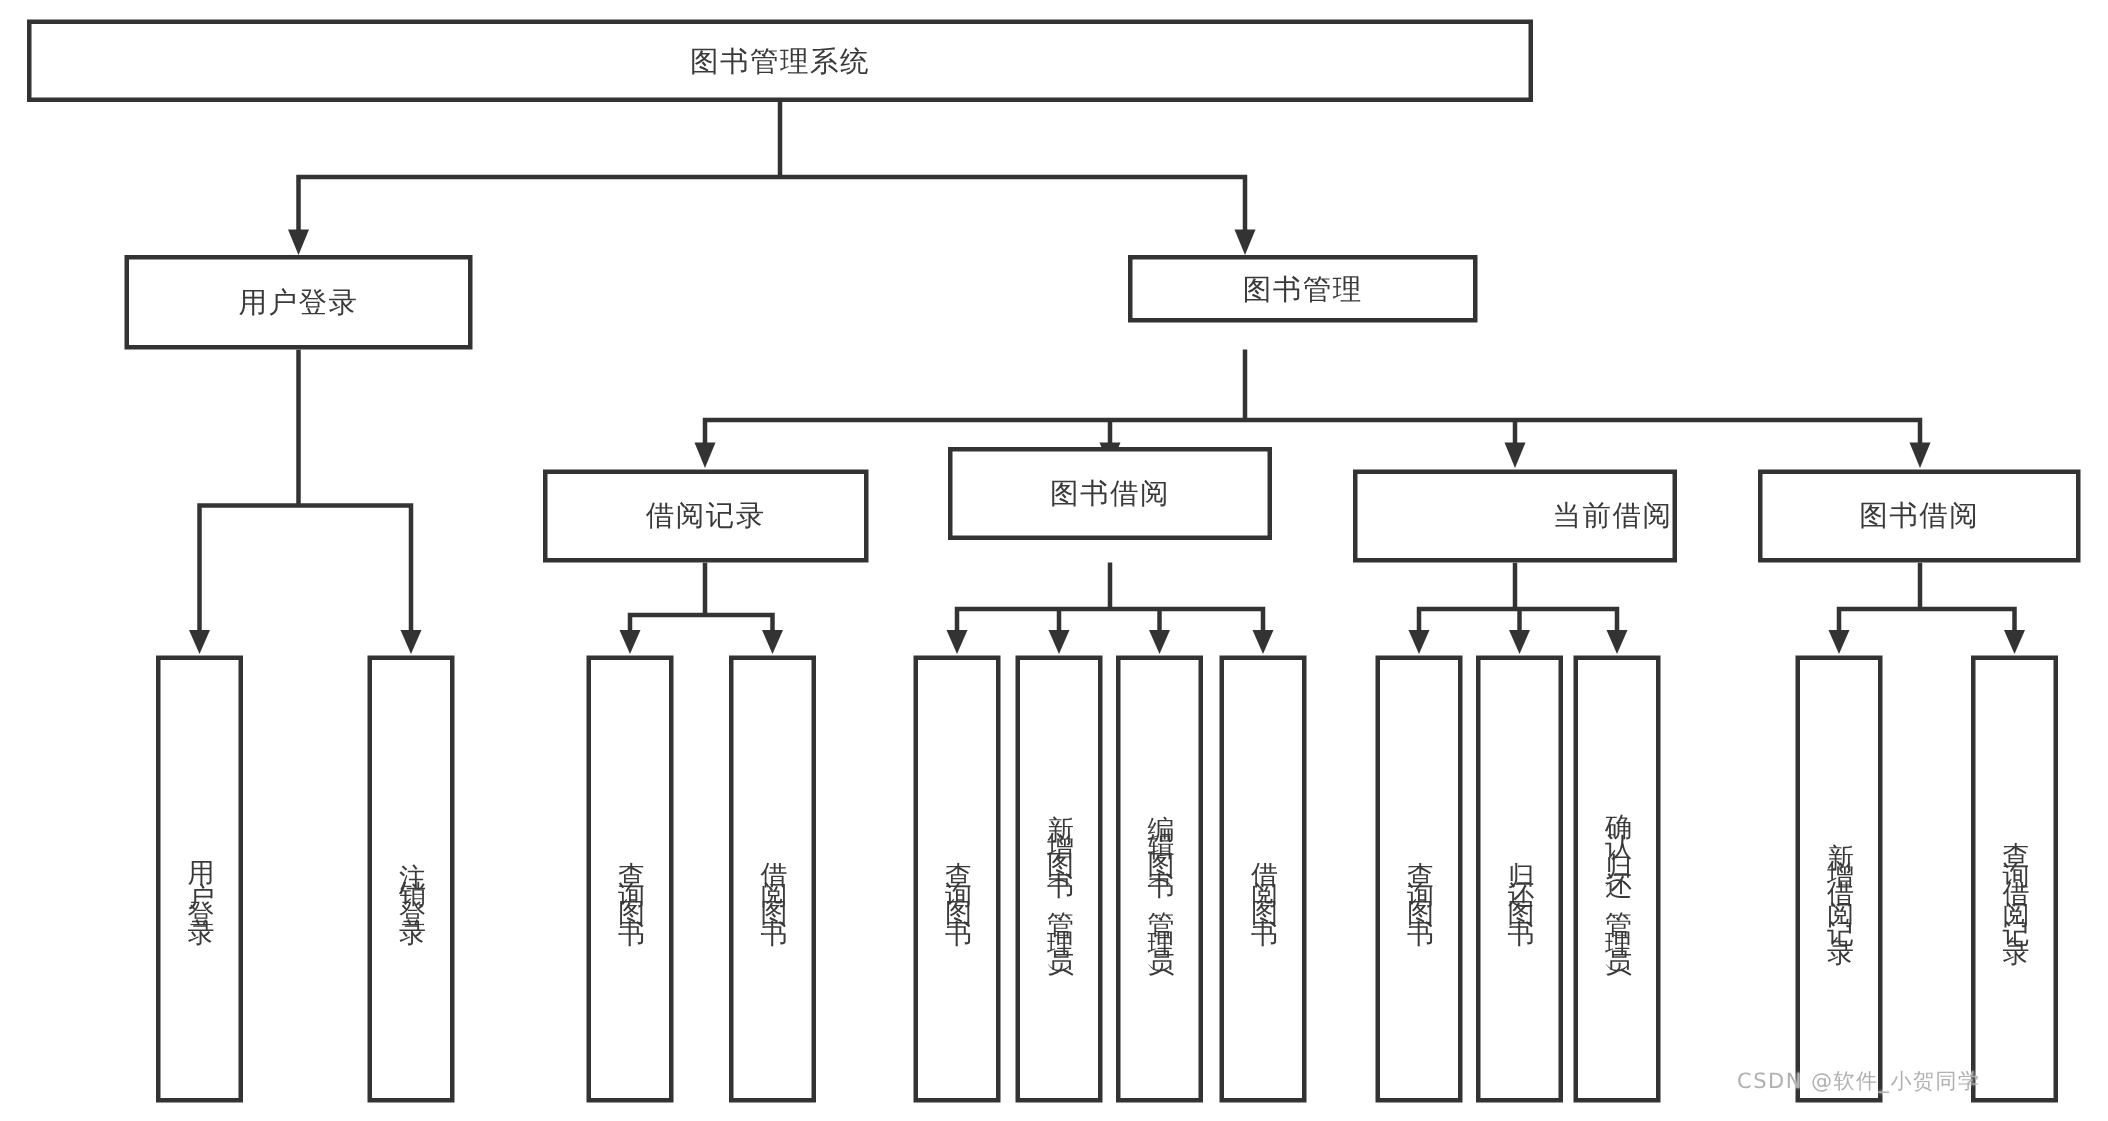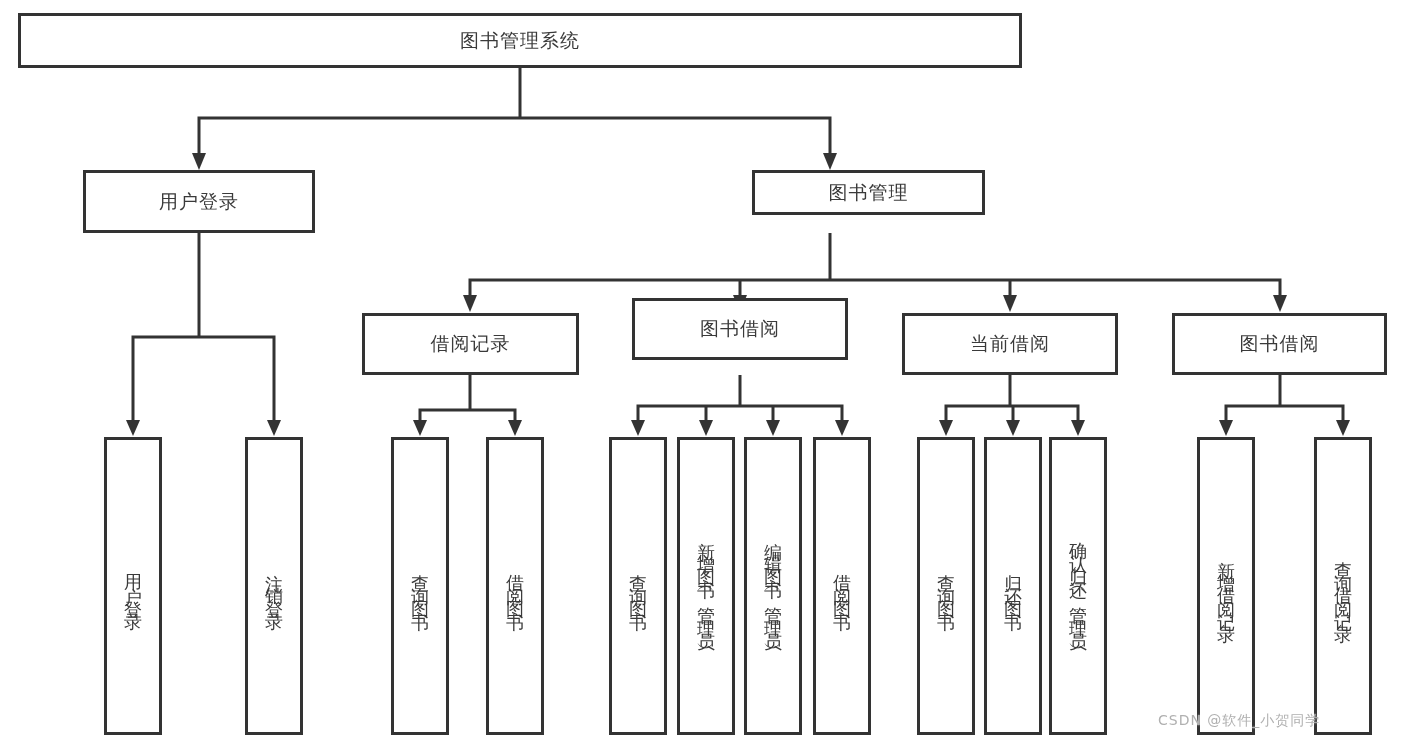--- a/index.html
+++ b/index.html
@@ -60,21 +60,21 @@
     white-space: nowrap;
     text-shadow: 0 0 2px #ffffff;
     z-index: 5;
   }
   
   #box-root            { left: 18px;   top: 13px;  width: 1004px; height: 55px; }
   #box-user-login      { left: 83px;   top: 170px; width: 232px;  height: 63px; }
   #box-book-management { left: 752px;  top: 170px; width: 233px;  height: 45px; }
   #box-new-book        { left: 362px;  top: 313px; width: 217px;  height: 62px; }
   #box-book-borrowing  { left: 632px;  top: 298px; width: 216px;  height: 62px; }
-  #box-current-borrow  { left: 902px;  top: 313px; width: 216px;  height: 62px; }
+  #box-current-borrow  { left: 902px;  top: 313px; width: 216px;  height: 62px; justify-content: flex-end; }
   #box-borrow-records  { left: 1172px; top: 313px; width: 215px;  height: 62px; }
   #leaf-1  { left: 104px; }
   #leaf-2  { left: 245px; }
   #leaf-3  { left: 391px; }
   #leaf-4  { left: 486px; }
   #leaf-5  { left: 609px; }
   #leaf-6  { left: 677px; }
   #leaf-7  { left: 744px; }
   #leaf-8  { left: 813px; }
   #leaf-9  { left: 917px; }

